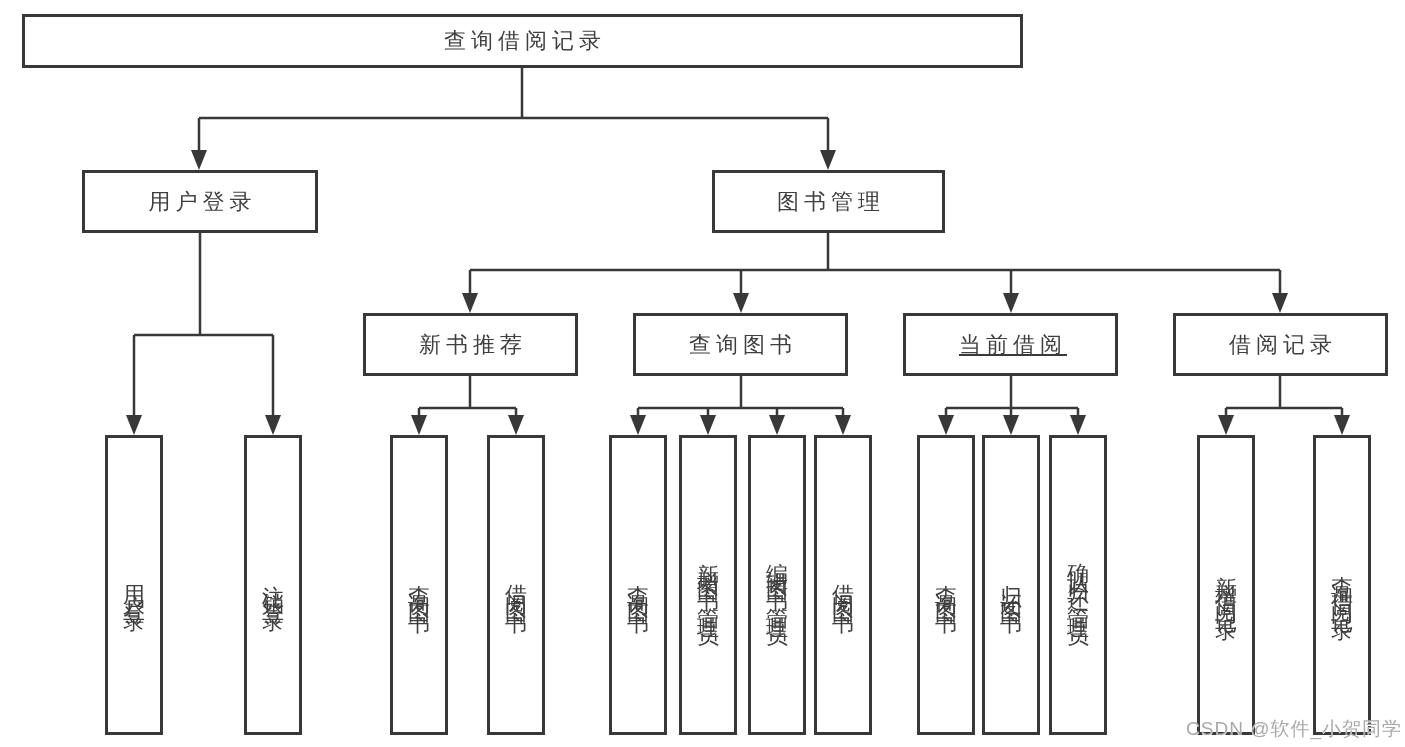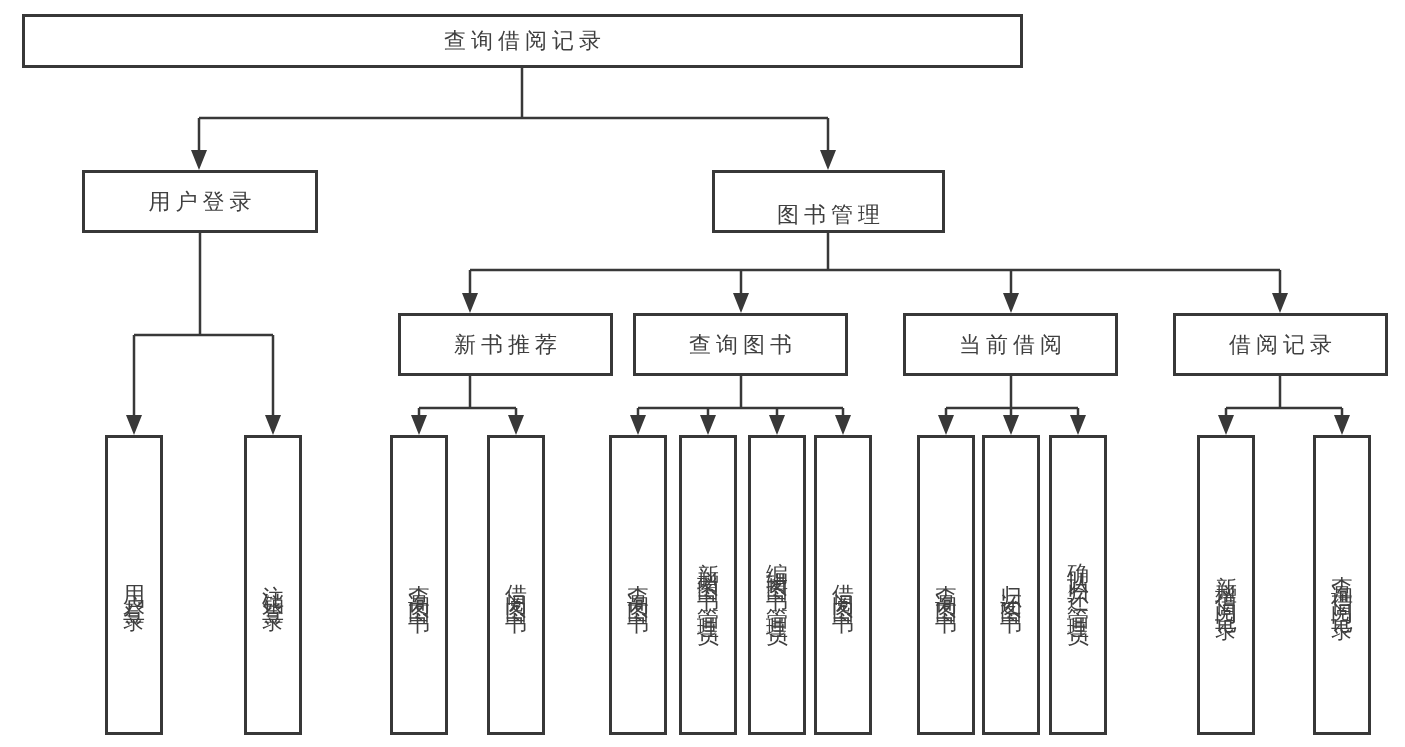--- a/index.html
+++ b/index.html
@@ -69,31 +69,31 @@
          M1218 415 L1234 415 L1226 435 Z M1334 415 L1350 415 L1342 435 Z"></path>
   </svg>
 
   <div class="box hbox" style="left:22px;top:14px;width:1001px;height:54px;">
     <span>查询借阅记录</span>
   </div>
 
   <div class="box hbox" style="left:82px;top:170px;width:236px;height:63px;">
     <span>用户登录</span>
   </div>
-  <div class="box hbox" style="left:712px;top:170px;width:233px;height:63px;align-items:flex-end;">
+  <div class="box hbox" style="left:712px;top:170px;width:233px;height:63px;">
     <span>图书管理</span>
   </div>
 
-  <div class="box hbox" style="left:363px;top:313px;width:215px;height:63px;margin-left:35px;">
+  <div class="box hbox" style="left:363px;top:313px;width:215px;height:63px;">
     <span>新书推荐</span>
   </div>
   <div class="box hbox" style="left:633px;top:313px;width:215px;height:63px;">
     <span>查询图书</span>
   </div>
-  <div class="box hbox" style="left:903px;top:313px;width:215px;height:63px;">
+  <div class="box hbox" style="left:903px;top:313px;width:215px;height:63px;text-decoration:underline;">
     <span>当前借阅</span>
   </div>
   <div class="box hbox" style="left:1173px;top:313px;width:215px;height:63px;">
     <span>借阅记录</span>
   </div>
 
   <div class="box vbox" style="left:105px;top:435px;width:58px;height:300px;">
     <span>用户登录</span>
   </div>
   <div class="box vbox" style="left:244px;top:435px;width:58px;height:300px;">
@@ -130,14 +130,15 @@
     <span>确认归还（管理员）</span>
   </div>
 
   <div class="box vbox" style="left:1197px;top:435px;width:58px;height:300px;">
     <span>新增借阅记录</span>
   </div>
   <div class="box vbox" style="left:1313px;top:435px;width:58px;height:300px;">
     <span>查询借阅记录</span>
   </div>
 
+  <div class="watermark">CSDN @软件_小贺同学</div>
 
 </div>
 
 </body></html>

